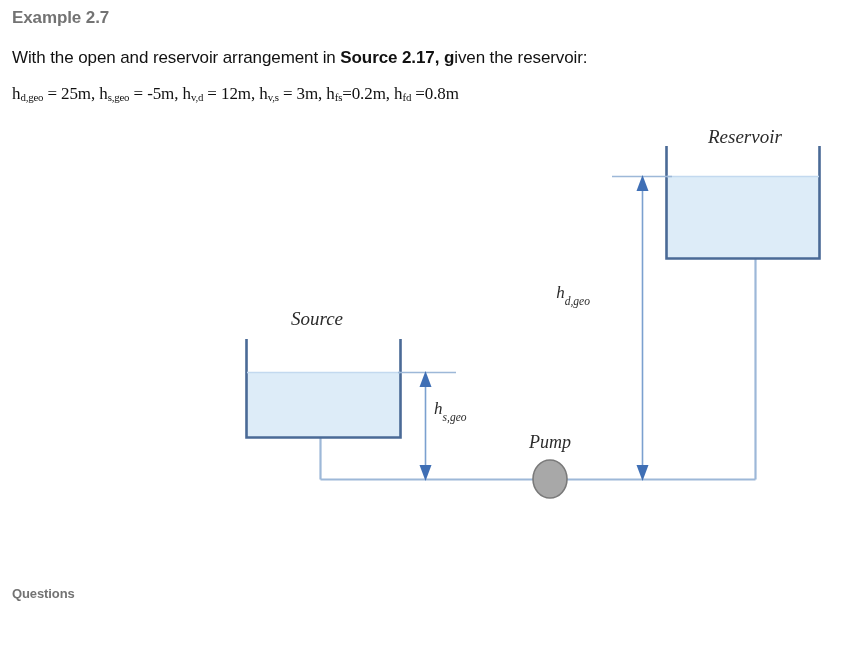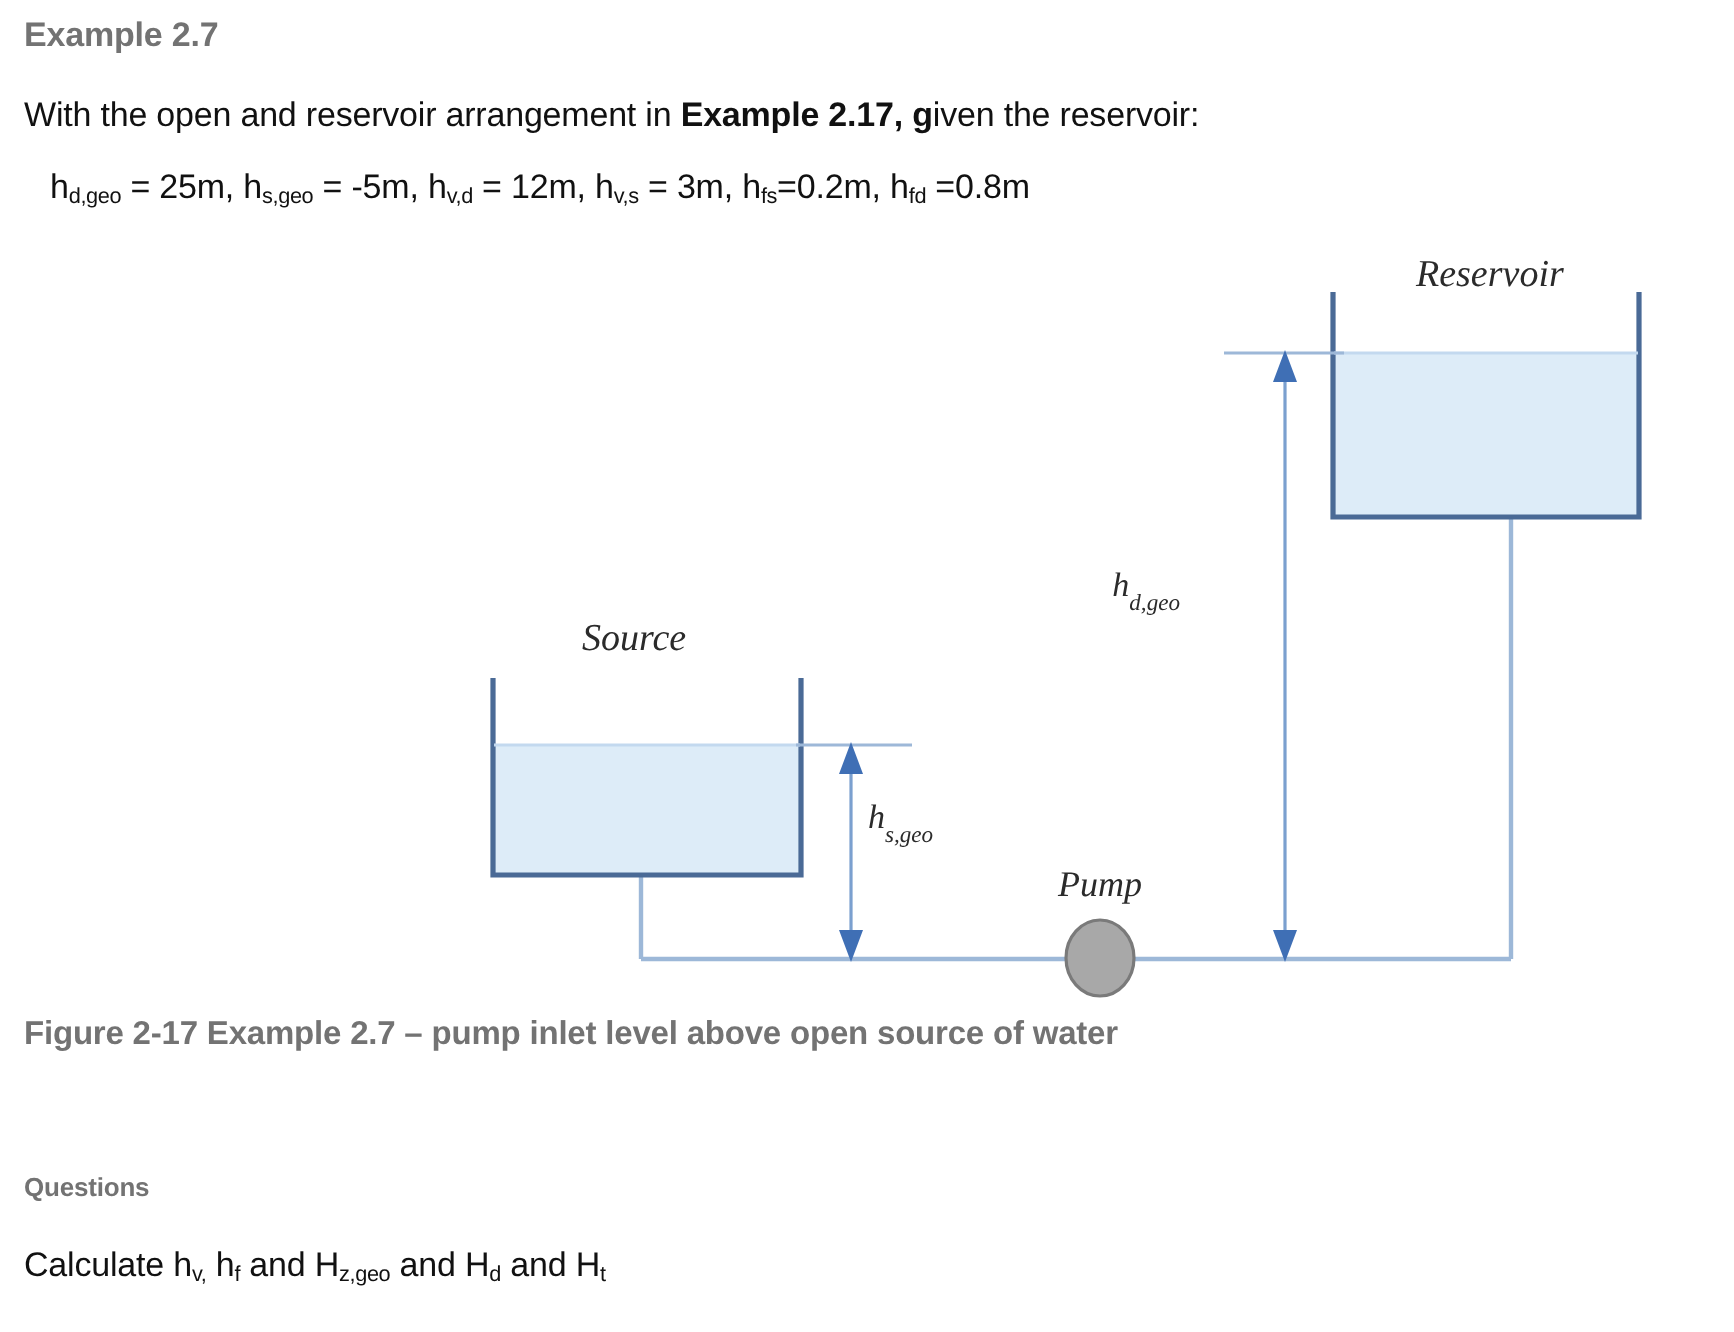--- a/index.html
+++ b/index.html
@@ -45,21 +45,21 @@
     font-weight: bold;
   }
   sub.sb {
     font-size: 0.64em;
     vertical-align: -0.22em;
     letter-spacing: -0.2px;
   }
 
   #title-example-27 { left: 12px; top: 8px; }
   #intro-line       { left: 12px; top: 48px; }
-  #given-values     { left: 25px; top: 84px; }
+  #given-values     { left: 12px; top: 84px; font-family: Liberation Serif, serif; }
   #figure-caption   { left: 12px; top: 508px; font-size: 16.5px; }
   #questions-head   { left: 12px; top: 586px; font-size: 13px; }
   #questions-line   { left: 12px; top: 623px; }
 
   
   #diagram-canvas {
     position: absolute;
     left: 0;
     top: 118px;
     width: 859px;
@@ -93,21 +93,21 @@
   }
 </style>
 </head>
 <body>
 
 <div class="page">
 
   <div class="heading" id="title-example-27">Example 2.7</div>
 
   <div class="para" id="intro-line">
-    <span>With the open and reservoir arrangement in </span><span class="b">Example 2.17, g</span><span>iven the reservoir:</span>
+    <span>With the open and reservoir arrangement in </span><span class="b">Source 2.17, g</span><span>iven the reservoir:</span>
   </div>
 
   <div class="para" id="given-values"><span>h</span><sub class="sb">d,geo</sub><span> = 25m, </span><span>h</span><sub class="sb">s,geo</sub><span>  = -5m, </span><span>h</span><sub class="sb">v,d</sub><span> = 12m, </span><span>h</span><sub class="sb">v,s</sub><span> = 3m, </span><span>h</span><sub class="sb">fs</sub><span>=0.2m, </span><span>h</span><sub class="sb">fd</sub><span> =0.8m</span></div>
 
   <div id="diagram-canvas">
     <svg width="867" height="385" viewBox="0 0 867 385" xmlns="http://www.w3.org/2000/svg">
 
       <g>
 
         <path d="M 320.5 320 L 320.5 361.5" fill="none" stroke="#9db8d8" stroke-width="2.2"></path>
@@ -163,19 +163,17 @@
       </g>
 
       <g>
         <ellipse cx="550" cy="361" rx="17" ry="19" fill="#a8a8a8" stroke="#7a7a7a" stroke-width="1.6"></ellipse>
       </g>
       <text class="pump-label" x="550" y="330" text-anchor="middle">Pump</text>
 
     </svg>
   </div>
 
-  <div class="heading" id="figure-caption">Figure 2-17 Example 2.7 – pump inlet level above open source of water</div>
 
   <div class="heading" id="questions-head">Questions</div>
 
-  <div class="para" id="questions-line"><span>Calculate </span><span>h</span><sub class="sb">v,</sub><span> </span><span>h</span><sub class="sb">f</sub><span> and </span><span>H</span><sub class="sb">z,geo</sub><span> and </span><span>H</span><sub class="sb">d</sub><span> and </span><span>H</span><sub class="sb">t</sub><span></span></div>
 
 </div>
 
 </body></html>

